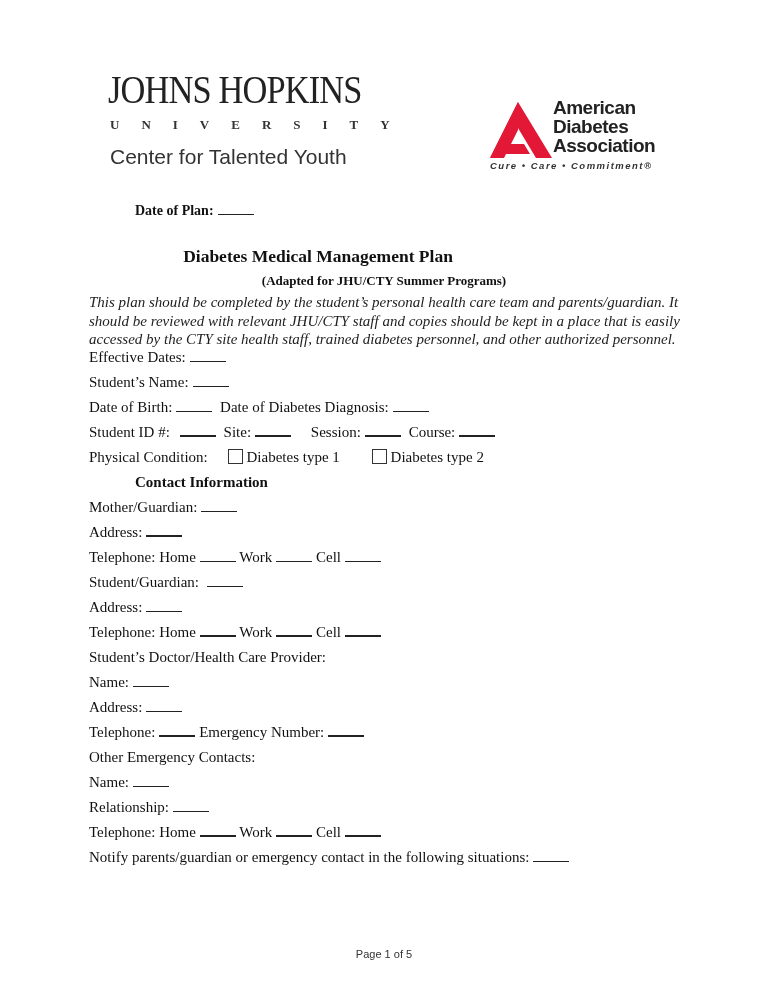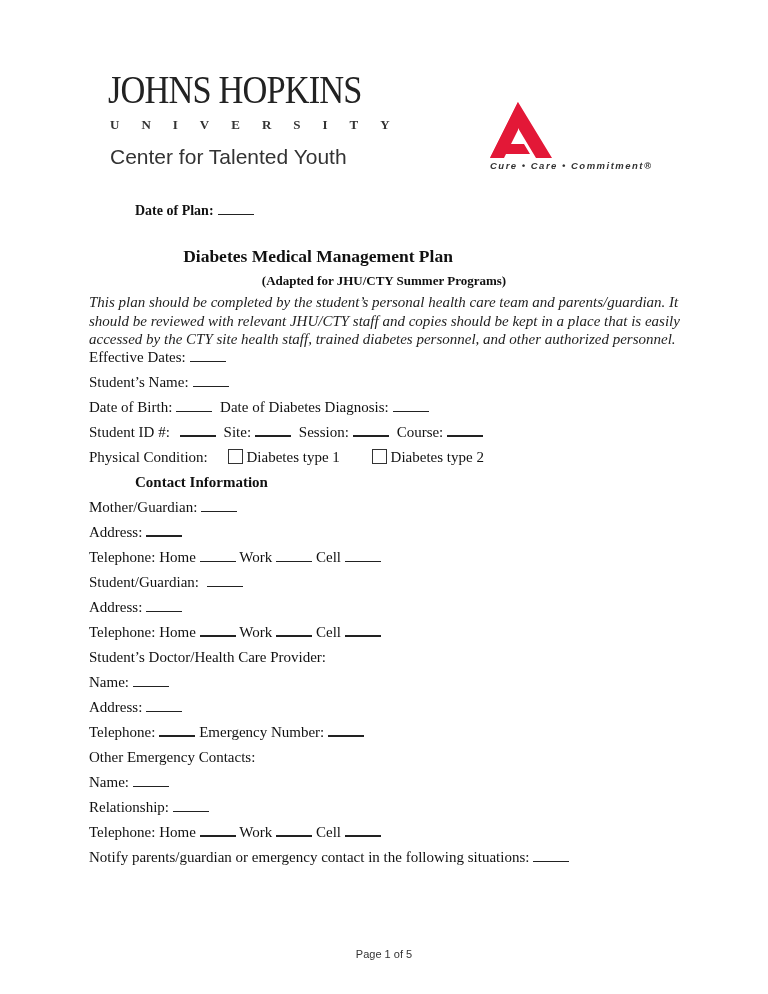--- a/index.html
+++ b/index.html
@@ -26,20 +26,25 @@
 
 <div class="abs jhu-title">JOHNS HOPKINS</div>
 <div class="abs jhu-univ">UNIVERSITY</div>
 <div class="abs jhu-cty">Center for Talented Youth</div>
 
 <div class="abs ada-logo">
   <svg width="62" height="58" viewBox="0 0 62 58" style="position:absolute;left:0;top:2px">
     <polygon points="28,0 62,56 46,56 28,26 18,42 34,42 40,52 6,52 0,56" fill="#e31837"></polygon>
     <polygon points="28,0 0,56 14,56 28,28" fill="#e31837"></polygon>
   </svg>
+  <div class="ada-text">
+    <div>American</div>
+    <div>Diabetes</div>
+    <div>Association</div>
+  </div>
   <div class="ada-tag">Cure • Care • Commitment®</div>
 </div>
 
 <div class="abs line bold" style="top:202px;font-size:14px;">
   <span>Date of Plan:</span><span class="blank"></span>
 </div>
 
 <div class="abs title">Diabetes Medical Management Plan</div>
 <div class="abs subtitle">(Adapted for JHU/CTY Summer Programs)</div>
 <div class="abs intro">This plan should be completed by the student’s personal health care team and parents/guardian. It should be reviewed with relevant JHU/CTY staff and copies should be kept in a place that is easily accessed by the CTY site health staff, trained diabetes personnel, and other authorized personnel.</div>
@@ -50,21 +55,21 @@
 <div class="abs line" style="top:373px">
   <span>Student’s Name:</span><span class="blank"></span>
 </div>
 <div class="abs line" style="top:398px">
   <span>Date of Birth:</span><span class="blank"></span>
   <span style="margin-left:4px">Date of Diabetes Diagnosis:</span><span class="blank"></span>
 </div>
 <div class="abs line" style="top:423px">
   <span>Student ID #:</span><span class="blank thick" style="margin-left:10px"></span>
   <span style="margin-left:4px">Site:</span><span class="blank thick"></span>
-  <span style="margin-left:4px">Session:</span><span class="blank thick"></span>
+  <span style="margin-left:16px">Session:</span><span class="blank thick"></span>
   <span style="margin-left:4px">Course:</span><span class="blank thick"></span>
 </div>
 <div class="abs line" style="top:448px">
   <span>Physical Condition:</span>
   <span style="margin-left:16px" class="cb"></span><span>Diabetes type 1</span>
   <span style="margin-left:28px" class="cb"></span><span>Diabetes type 2</span>
 </div>
 <div class="abs line bold" style="top:473px">Contact Information</div>
 
 <div class="abs line" style="top:498px">

